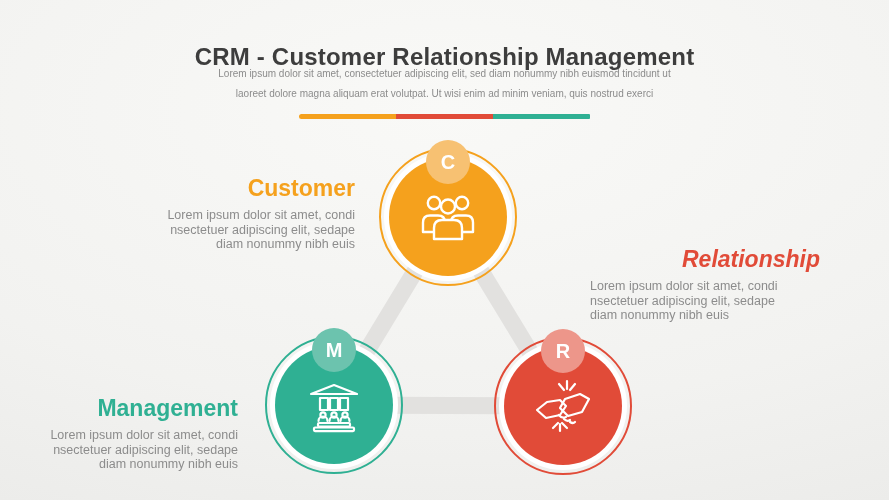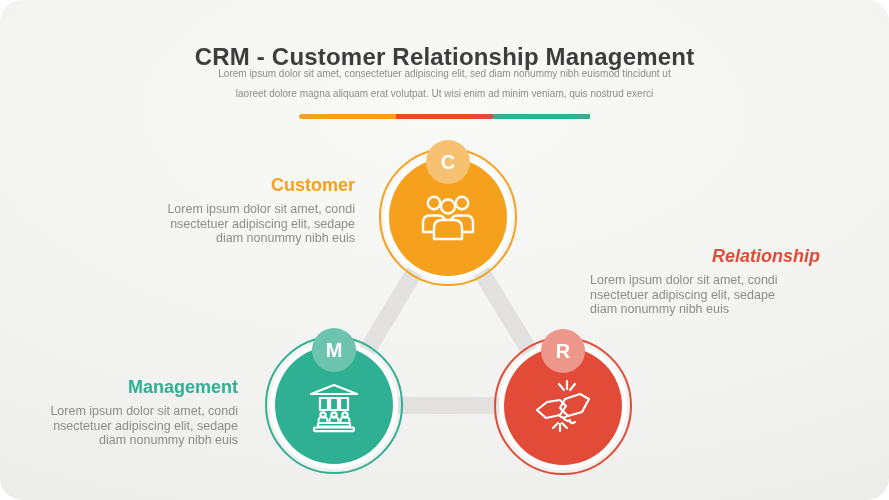--- a/index.html
+++ b/index.html
@@ -2,21 +2,20 @@
 <html><head>
 <meta charset="utf-8">
 <style>
   html,body{margin:0;padding:0;}
   body{font-family:"Liberation Sans", sans-serif;}
   .canvas{
     position:relative;
     width:889px;height:500px;
     overflow:hidden;
     background:radial-gradient(130% 115% at 50% 22%, #f9f9f7 0%, #f2f2f0 52%, #e7e7e5 100%);
-    border-radius:22px;
   }
 
   
   .page-title{
     position:absolute;top:27px;left:0;width:889px;
     text-align:center;
     font-size:24px;font-weight:bold;color:#3d3d3d;
     letter-spacing:0.2px;
   }
   .subtitle{
@@ -62,29 +61,29 @@
   .item-relationship .fill{background:#E14B38;}
   .item-relationship .badge{background:#ED968A;}
   .item-management .ring{border-color:#2FB093;}
   .item-management .fill{background:#2FB093;}
   .item-management .badge{background:#6CC3AE;}
 
   .icon-svg{display:block;}
 
   
   .item-text{position:absolute;z-index:2;}
-  .item-label{font-size:18px;font-weight:bold;margin-bottom:6px;text-align:right;}
+  .item-label{font-size:23px;font-weight:bold;margin-bottom:6px;text-align:right;}
   .item-body{color:#8c8c8c;font-size:12.5px;line-height:14.5px;}
   .item-body div{white-space:nowrap;}
 
   .text-customer{left:145px;top:175px;width:210px;text-align:right;}
   .text-customer .item-label{color:#F5A11D;}
   .text-relationship{left:590px;top:246px;width:230px;text-align:left;}
   .text-relationship .item-label{color:#E14B38;font-style:italic;}
-  .text-management{left:28px;top:377px;width:210px;text-align:right;}
+  .text-management{left:28px;top:395px;width:210px;text-align:right;}
   .text-management .item-label{color:#2FB093;}
 </style>
 </head>
 <body>
 
 <div class="canvas">
 
   <h1 class="page-title">CRM - Customer Relationship Management</h1>
   <div class="subtitle">
     <div class="subtitle-line">Lorem ipsum dolor sit amet, consectetuer adipiscing elit, sed diam nonummy nibh euismod tincidunt ut</div>

